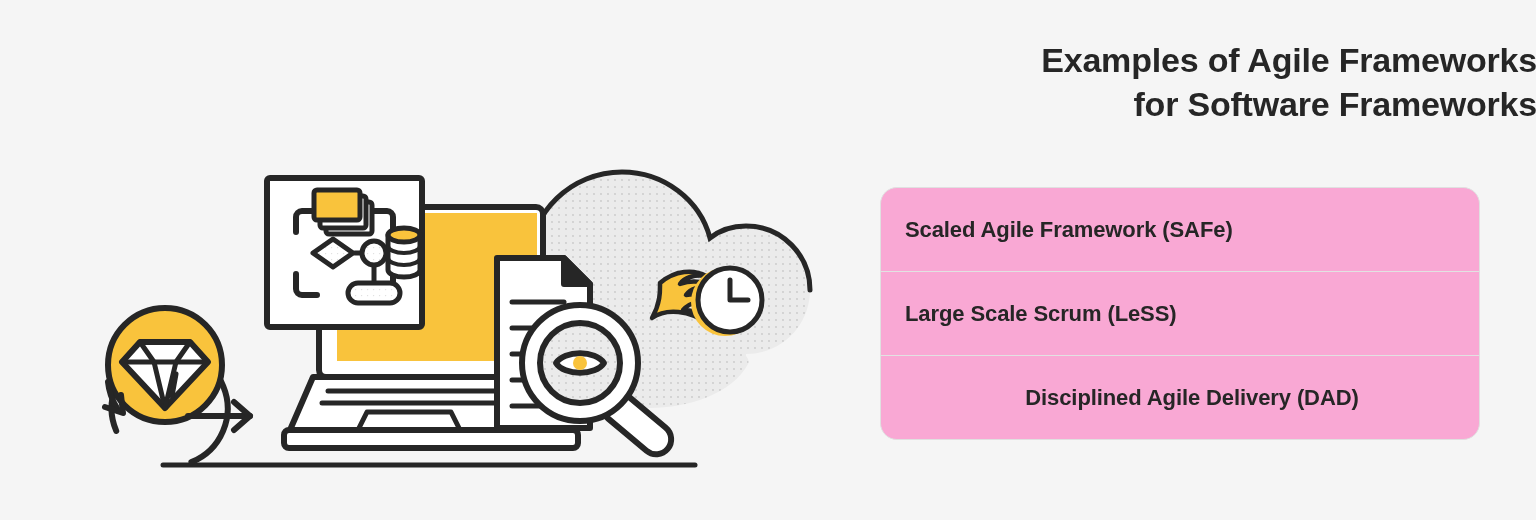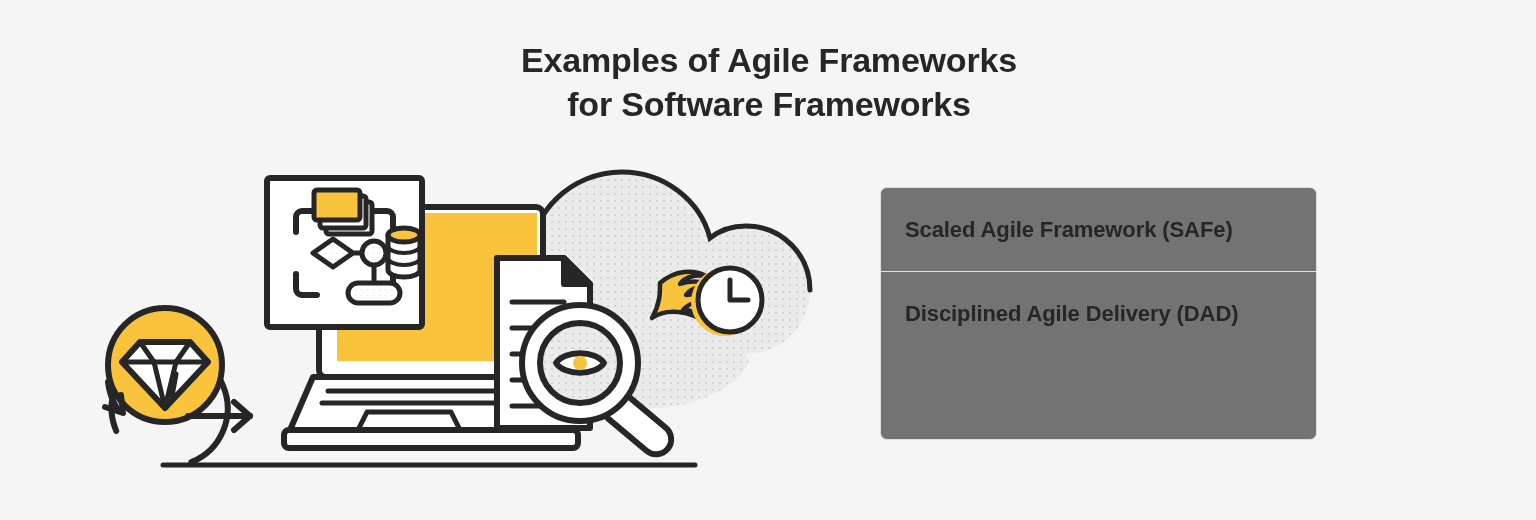--- a/index.html
+++ b/index.html
@@ -11,55 +11,55 @@
     position:relative;
   }
   #infographic{
     position:absolute;inset:0;
     width:1536px;height:520px;
     background:#f5f5f5;
   }
   .title-block{
     position:absolute;
     left:1px;top:38px;width:1536px;
-    text-align:center;
+    text-align:right;
     pointer-events:none;
   }
   .title-line{
     display:block;
     font-size:34px;
     font-weight:bold;
     color:#262626;
     letter-spacing:-0.2px;
     line-height:44px;
   }
   .illustration{
     position:absolute;
     left:60px;top:150px;
     width:760px;height:340px;
   }
   .list-card{
     position:absolute;
     left:880px;top:187px;
-    width:437px;height:253px;
-    background:#737373;
+    width:600px;height:253px;
+    background:#f9a8d4;
     border:1px solid #e0e0e0;
-    border-radius:7px;
+    border-radius:17px;
     box-sizing:border-box;
     overflow:hidden;
   }
   .list-row{
     height:84px;
     display:flex;
     align-items:center;
     padding-left:24px;
     box-sizing:border-box;
     border-bottom:1px solid #e2e2e2;
   }
-  .list-row:last-child{border-bottom:none;}
+  .list-row:last-child{border-bottom:none;justify-content:center;}
   .list-row-label{
     font-size:22px;
     font-weight:bold;
     color:#262626;
     letter-spacing:-0.1px;
   }
 </style>
 </head>
 <body>
 
@@ -217,17 +217,20 @@
         <circle cx="520" cy="213" r="7" fill="#F9C33C" stroke="none"></circle>
       </g>
     </svg>
   </div>
 
   <div class="list-card">
     <div class="list-row">
       <span class="list-row-label">Scaled Agile Framework (SAFe)</span>
     </div>
     <div class="list-row">
+      <span class="list-row-label">Large Scale Scrum (LeSS)</span>
+    </div>
+    <div class="list-row">
       <span class="list-row-label">Disciplined Agile Delivery (DAD)</span>
     </div>
   </div>
 
 </div>
 
 </body></html>

